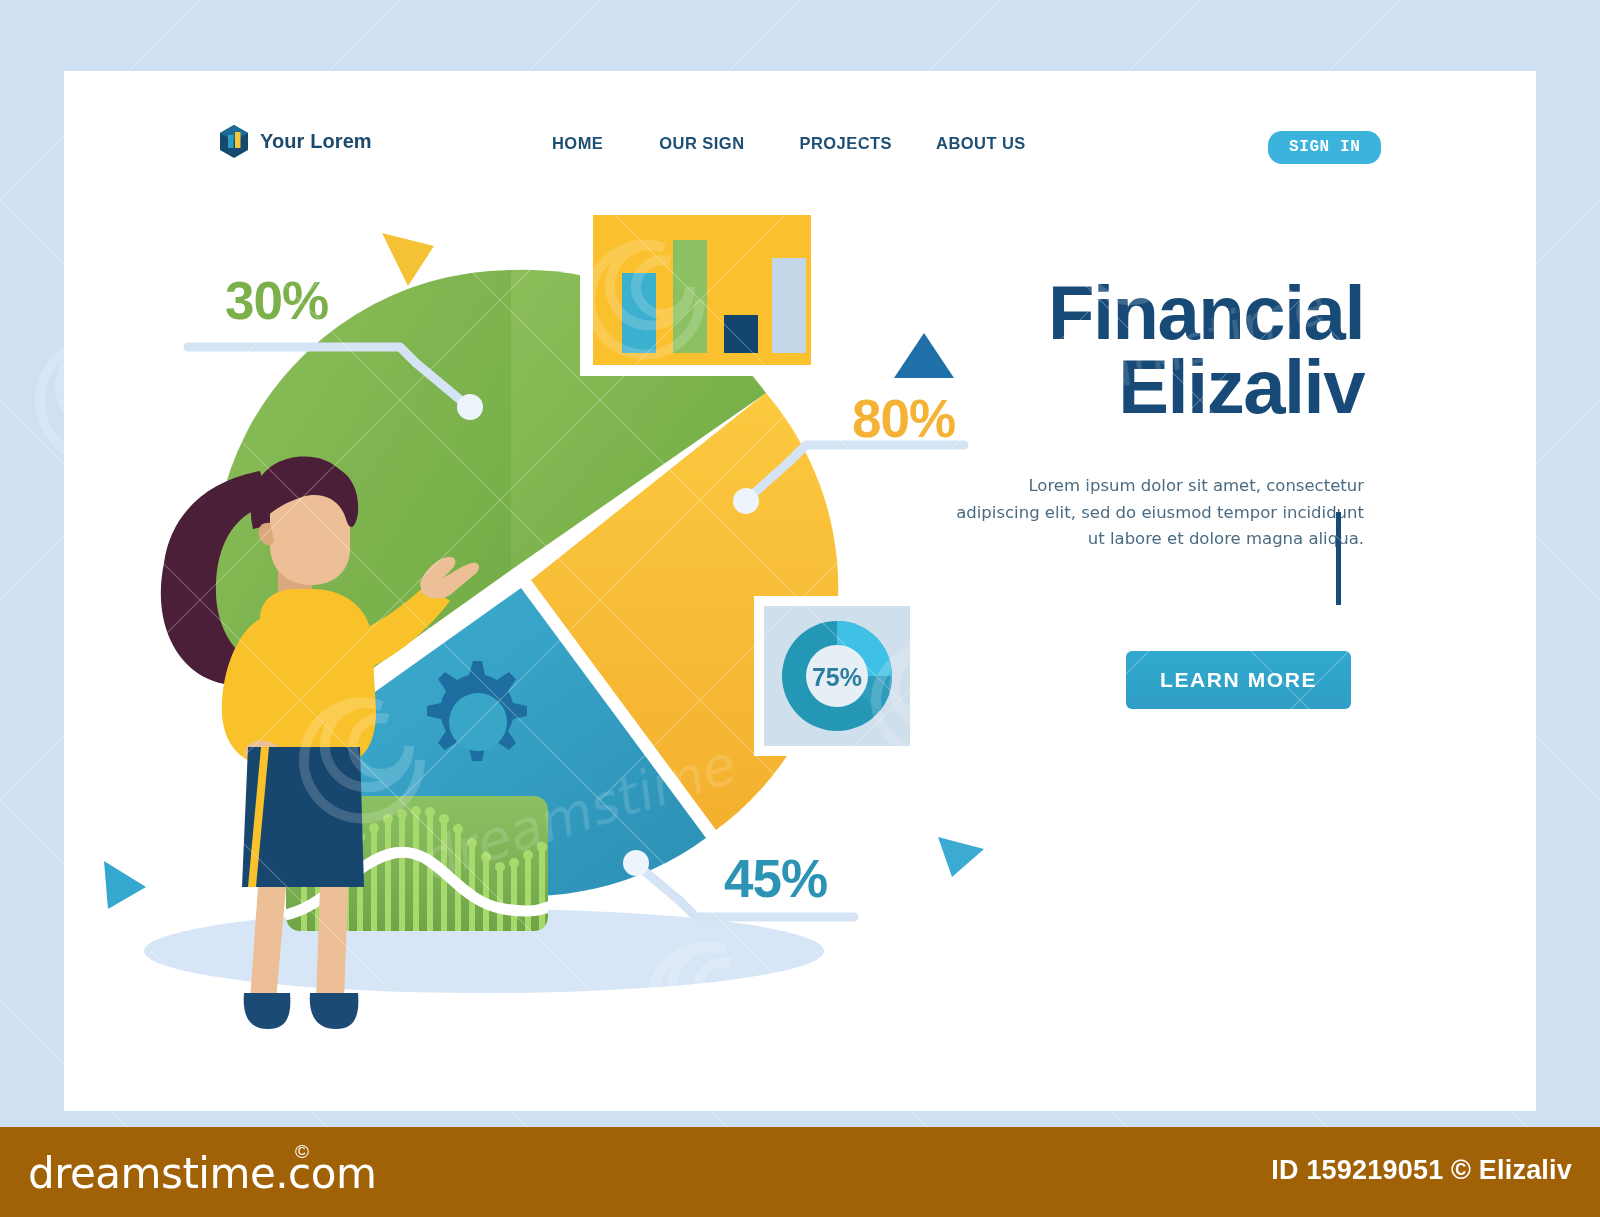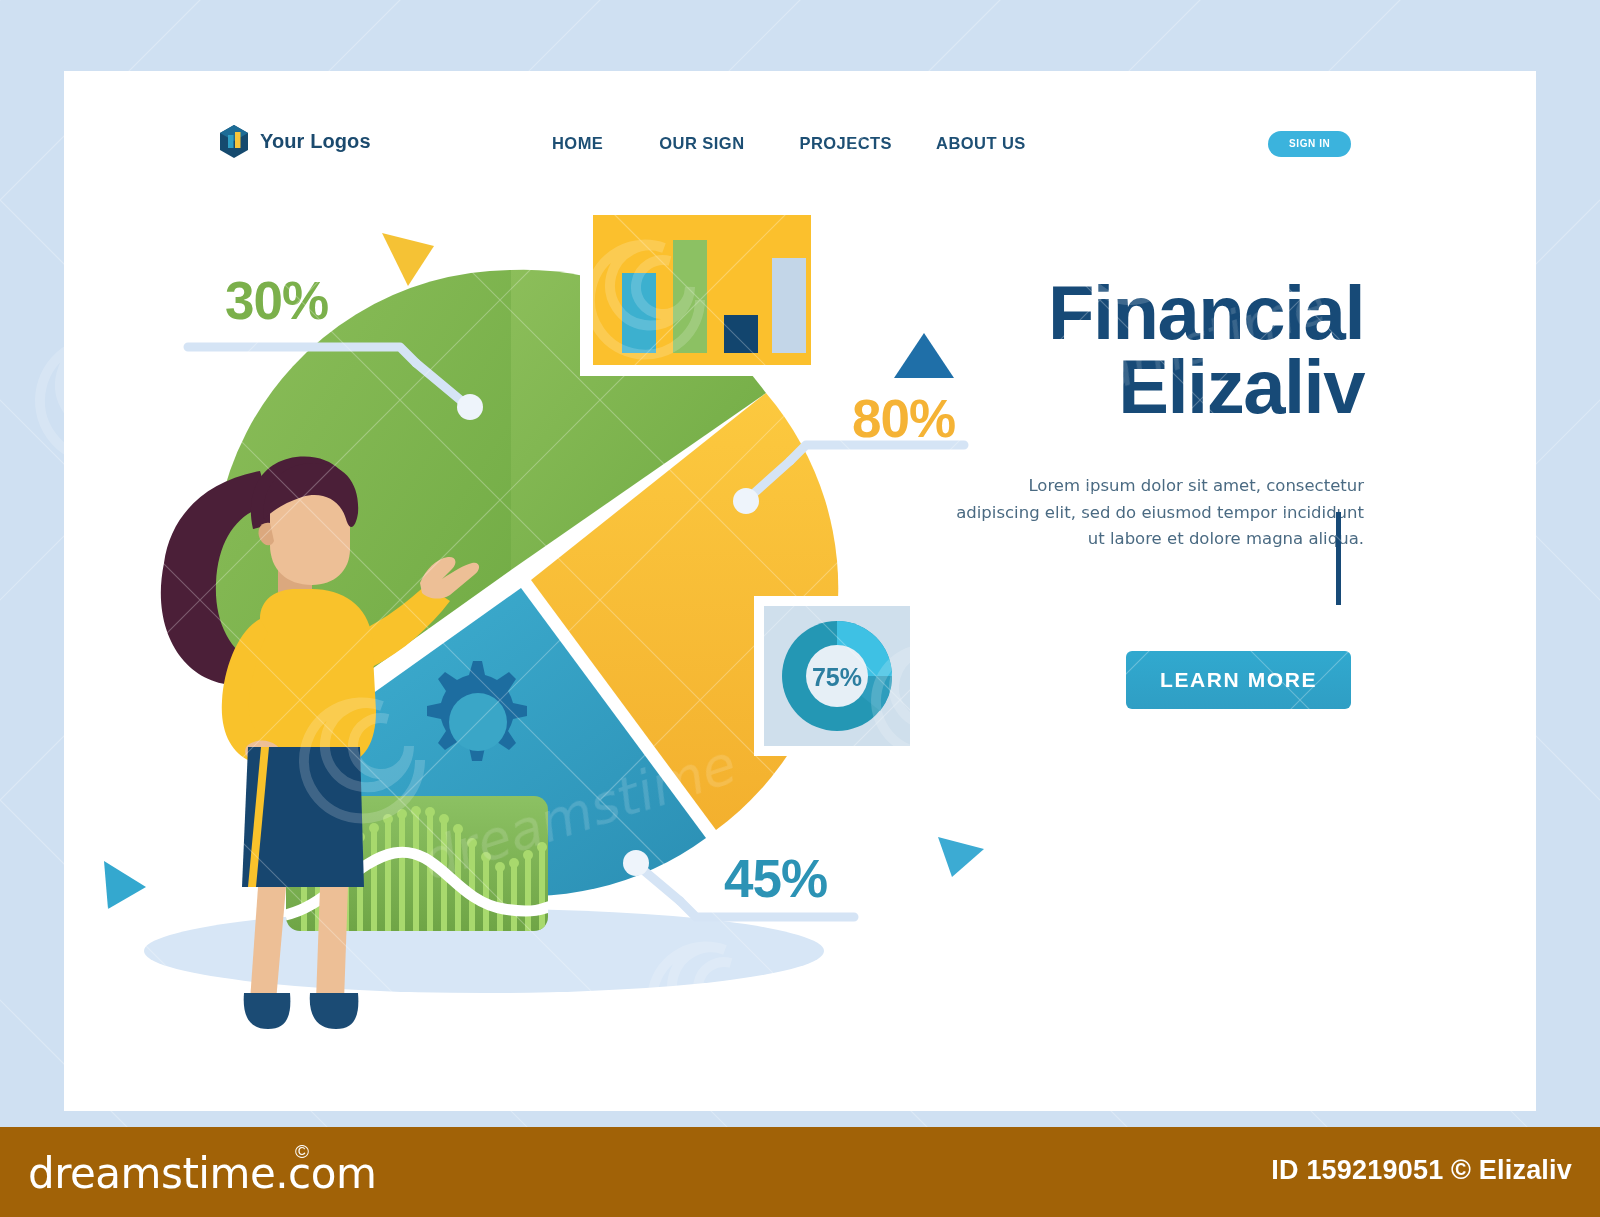--- a/index.html
+++ b/index.html
@@ -82,28 +82,28 @@
   .nav-gap-1 { margin-right: 56px; }
   .nav-gap-2 { margin-right: 55px; }
   .nav-gap-3 { margin-right: 44px; }
 
   #signin-button {
     position: absolute;
     left: 1204px;
     top: 60px;
     background: #3bb3dd;
     color: #ffffff;
-    font-size: 10px;
+    font-size: 16px;
     font-weight: bold;
     letter-spacing: .6px;
     border: none;
     border-radius: 14px;
     padding: 7px 21px 8px;
     cursor: pointer;
-    font-family: Liberation Sans, sans-serif;
+    font-family: Liberation Mono, monospace;
   }
 
   
   #hero-copy {
     position: absolute;
     left: 880px;
     top: 205px;
     width: 420px;
     text-align: right;
   }
@@ -212,21 +212,21 @@
 
     <div id="site-header">
 
       <div id="brand-block">
         <svg id="brand-mark" viewBox="0 0 30 33">
           <polygon points="15,0 29,8 29,25 15,33 1,25 1,8" fill="#154a6e"></polygon>
           <polygon points="15,0 29,8 15,16 1,8" fill="#1d6c96"></polygon>
           <rect x="9" y="10" width="5.5" height="13" fill="#2f9fc4"></rect>
           <rect x="16" y="7" width="5.5" height="16" fill="#f7c53b"></rect>
         </svg>
-        <span id="brand-text">Your Logos</span>
+        <span id="brand-text">Your Lorem</span>
       </div>
 
       <nav id="main-nav">
         <span class="nav-link nav-gap-1">HOME</span>
         <span class="nav-link nav-gap-2">OUR SIGN</span>
         <span class="nav-link nav-gap-3">PROJECTS</span>
         <span class="nav-link">ABOUT US</span>
       </nav>
 
       <button id="signin-button">SIGN IN</button>

